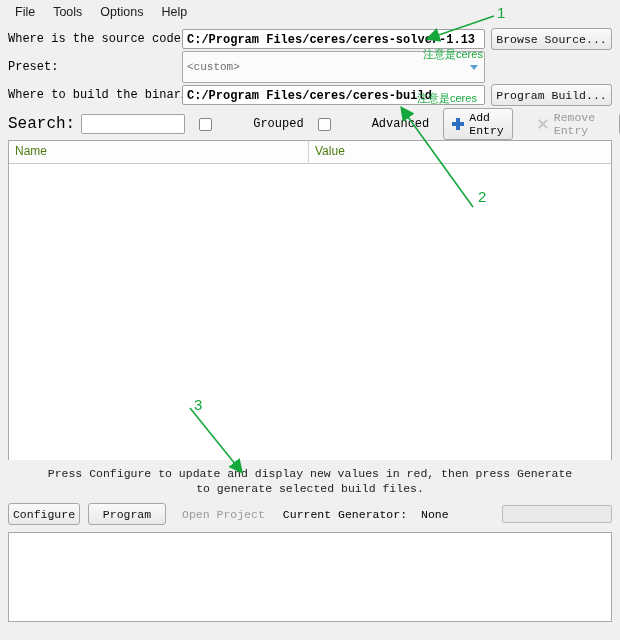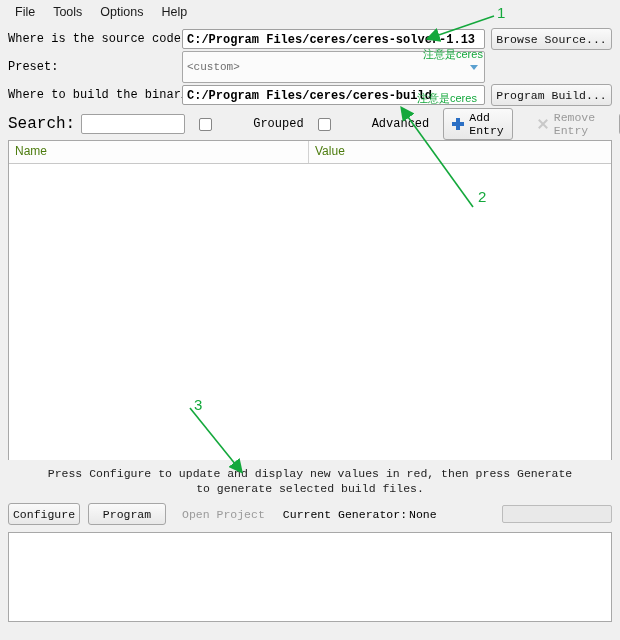--- a/index.html
+++ b/index.html
@@ -380,21 +380,21 @@
     <div class="table-body"></div>
   </div>
 
   <div class="hint">Press Configure to update and display new values in red, then press Generate to generate selected build files.</div>
 
   <div class="bottom-row">
     <div class="btn" style="width:72px">Configure</div>
     <div class="btn" style="width:78px">Program</div>
     <div class="btn flatdis">Open Project</div>
     <div class="gen-label">Current Generator:</div>
-    <div class="gen-label" style="margin-left:2px">None</div>
+    <div class="gen-label" style="margin-left:14px">None</div>
     <div class="progress"></div>
   </div>
 
   <div class="output"></div>
 
   <svg class="overlay" width="620" height="640" viewBox="0 0 620 640">
 
     <defs>
       <marker id="ah" markerWidth="9" markerHeight="9" refX="6" refY="4.5" orient="auto">
         <path d="M0,0 L9,4.5 L0,9 z" fill="#14a83c"></path>

